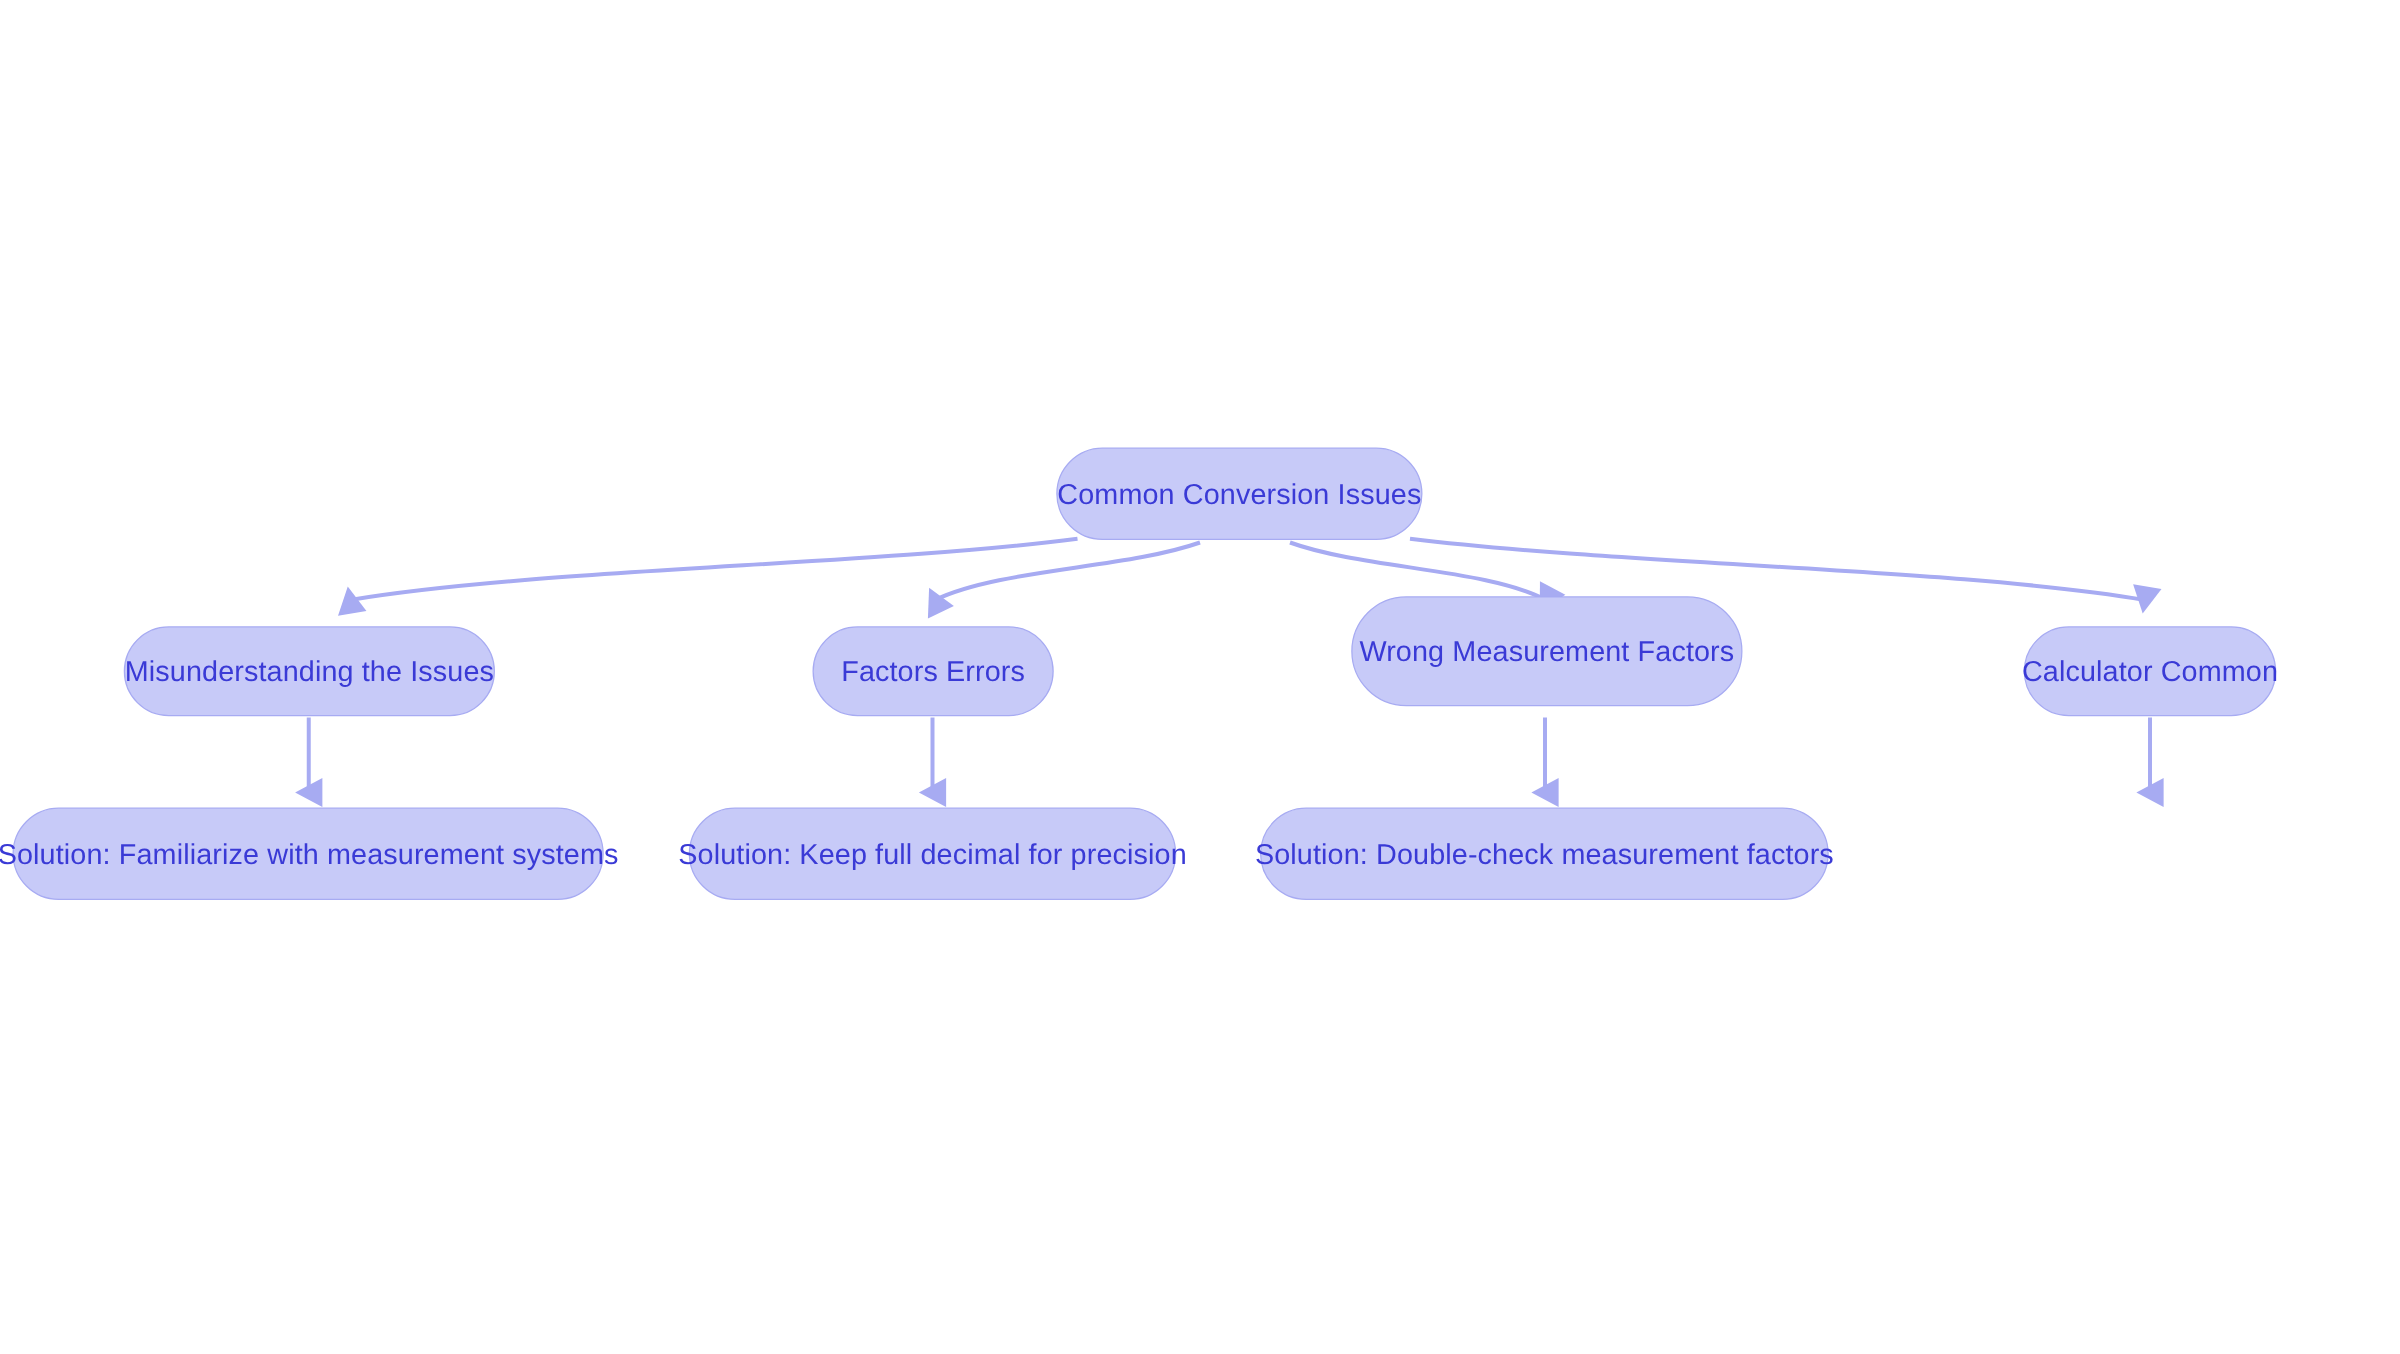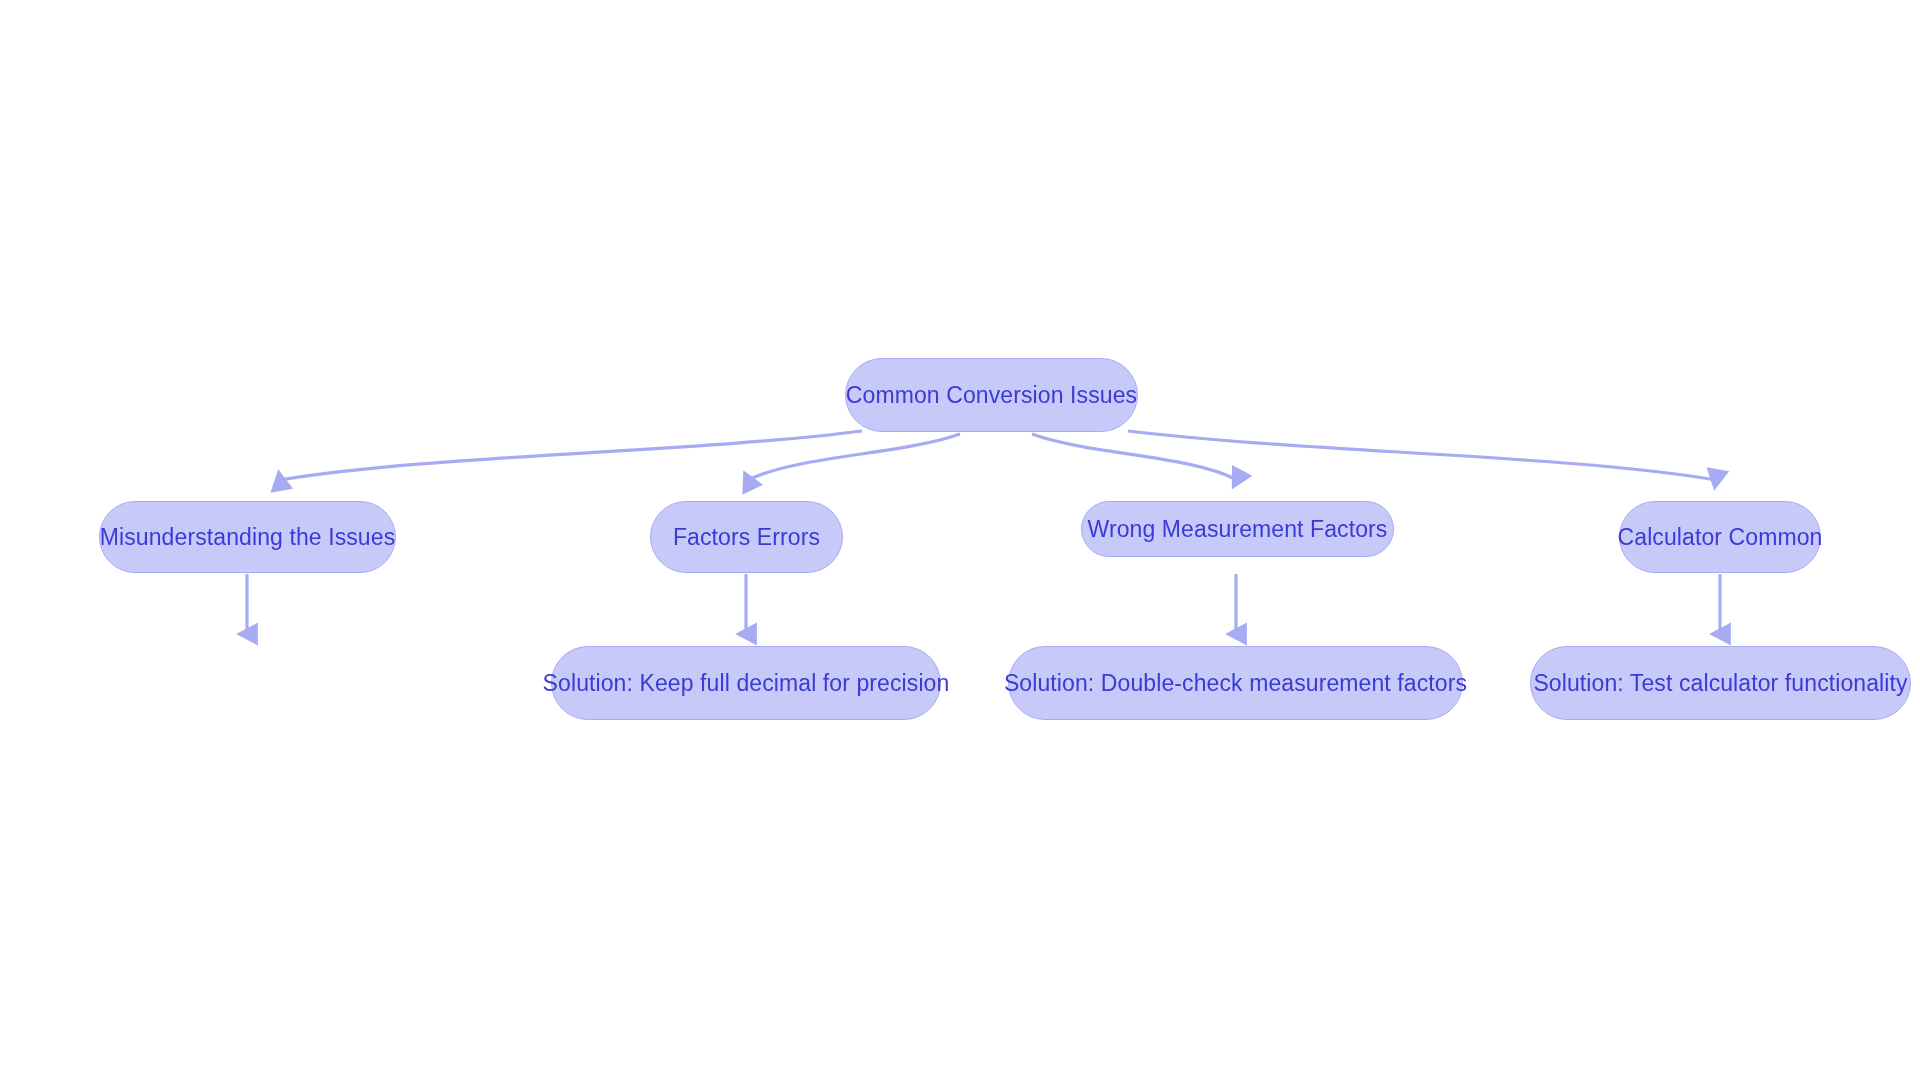--- a/index.html
+++ b/index.html
@@ -87,34 +87,34 @@
   </div>
 
   <div class="node" style="left:99px; top:501px; width:297px; height:72px;">
     <span class="node-label">Misunderstanding the Issues</span>
   </div>
 
   <div class="node" style="left:650px; top:501px; width:193px; height:72px;">
     <span class="node-label">Factors Errors</span>
   </div>
 
-  <div class="node" style="left:1081px; top:501px; width:313px; height:56px;">
+  <div class="node" style="left:1081px; top:477px; width:313px; height:88px;">
     <span class="node-label">Wrong Measurement Factors</span>
   </div>
 
   <div class="node" style="left:1619px; top:501px; width:202px; height:72px;">
     <span class="node-label">Calculator Common</span>
   </div>
 
+  <div class="node" style="left:10px; top:646px; width:473px; height:74px;">
+    <span class="node-label">Solution: Familiarize with measurement systems</span>
+  </div>
 
   <div class="node" style="left:1008px; top:646px; width:455px; height:74px;">
     <span class="node-label">Solution: Double-check measurement factors</span>
   </div>
 
   <div class="node" style="left:551px; top:646px; width:390px; height:74px;">
     <span class="node-label">Solution: Keep full decimal for precision</span>
   </div>
 
-  <div class="node" style="left:1530px; top:646px; width:381px; height:74px;">
-    <span class="node-label">Solution: Test calculator functionality</span>
-  </div>
 
 </div>
 
 </body></html>

